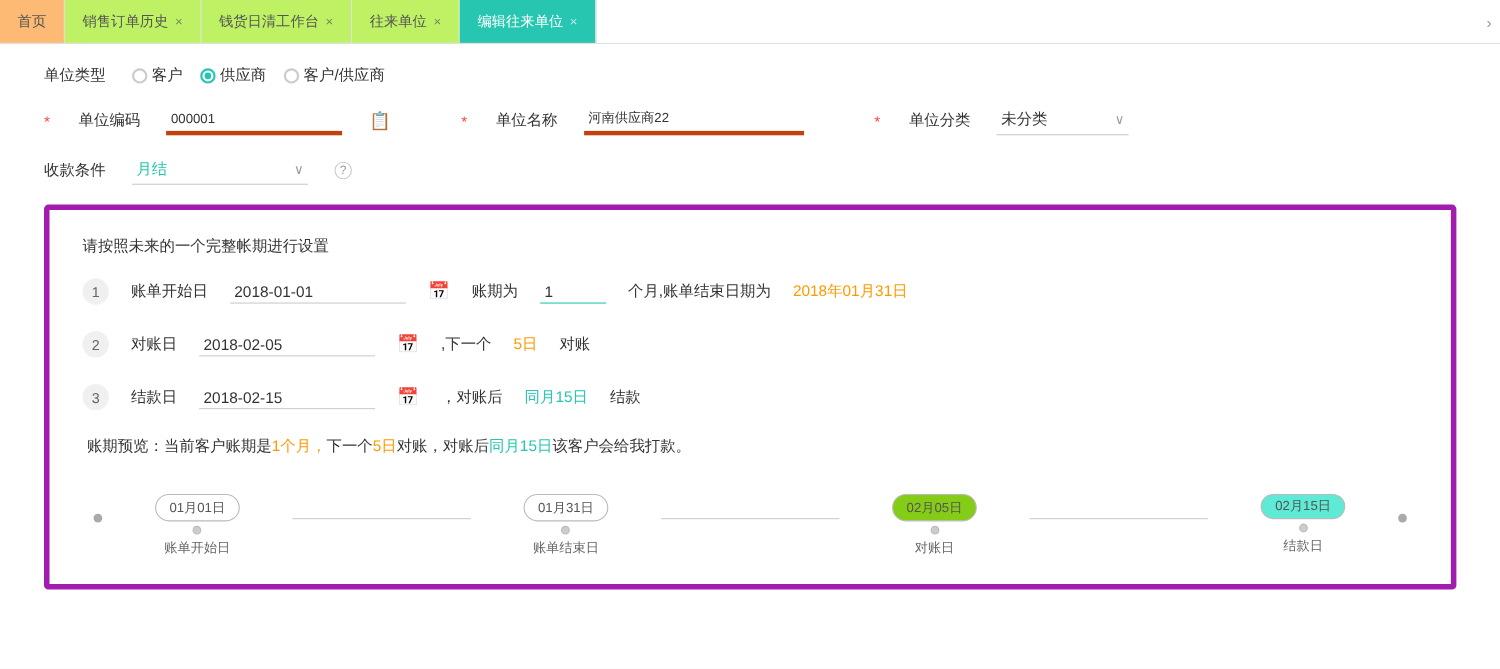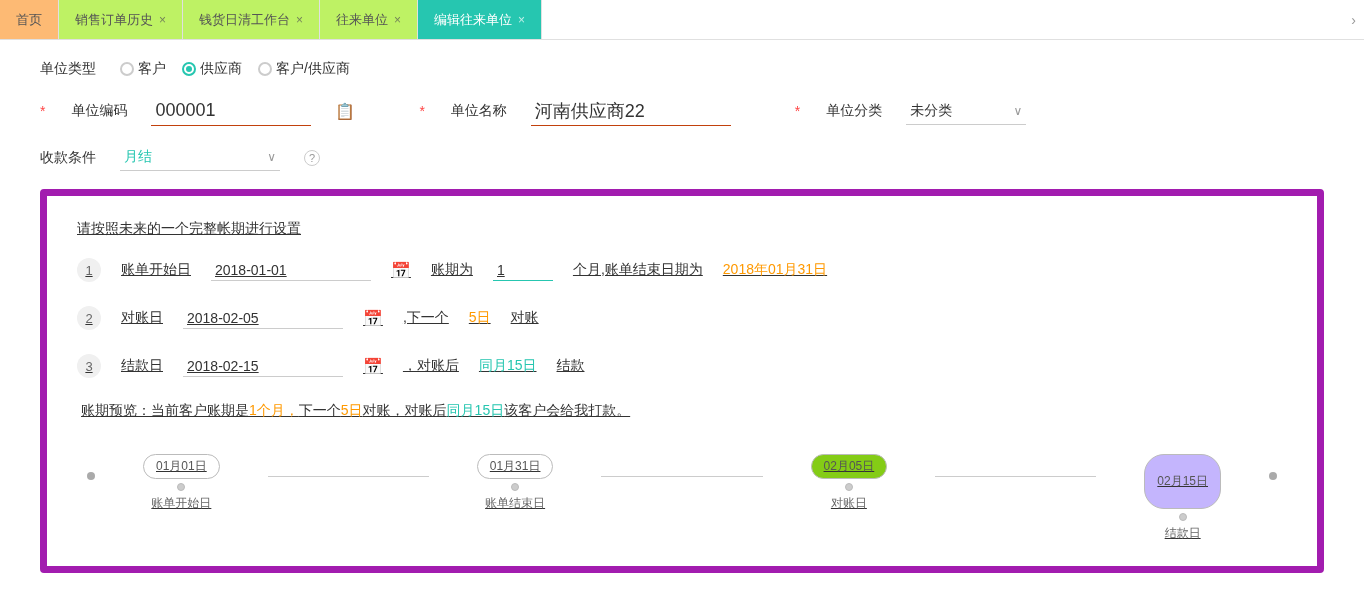--- a/index.html
+++ b/index.html
@@ -102,24 +102,24 @@
       content: '';
       width: 6px;
       height: 6px;
       border-radius: 50%;
       background: #26c6b0;
     }
 
     
     .input-field {
       border: none;
-      border-bottom: 1px solid #c2410c;
+      border-bottom: 4px solid #c2410c;
       outline: none;
       padding: 4px 4px;
-      font-size: 18px;
+      font-size: 12px;
       color: #333;
       background: transparent;
       width: 160px;
     }
     .input-field.wide {
       width: 200px;
     }
 
     
     .calendar-icon {
@@ -169,25 +169,24 @@
       color: #999;
       font-size: 11px;
       display: flex;
       align-items: center;
       justify-content: center;
       cursor: pointer;
     }
 
     
     .card-box {
-      border: 7px solid #a21caf;
+      border: 5px solid #a21caf;
       border-radius: 4px;
       padding: 24px 30px;
       margin-bottom: 32px;
-      text-decoration: underline;
     }
     .card-title {
       font-size: 14px;
       color: #333;
       margin-bottom: 20px;
     }
 
     
     .step-row {
       display: flex;
@@ -387,21 +386,21 @@
 
       <div style="display:flex;flex-direction:column;align-items:center;">
         <div style="border:1px solid #bbb;border-radius:20px;padding:3px 12px;font-size:12px;color:#555;background:#84cc16;white-space:nowrap;">02月05日</div>
         <div style="width:8px;height:8px;border-radius:50%;background:#ccc;border:1px solid #bbb;margin:4px 0;"></div>
         <div style="font-size:12px;color:#666;">对账日</div>
       </div>
 
       <div style="flex:1;height:1px;background:#ccc;margin-top:22px;"></div>
 
       <div style="display:flex;flex-direction:column;align-items:center;">
-        <div style="border:1px solid #bbb;border-radius:20px;padding:18px 12px;font-size:12px;color:#555;background:#c4b5fd;white-space:nowrap;">02月15日</div>
+        <div style="border:1px solid #bbb;border-radius:20px;padding:2px 12px;font-size:12px;color:#555;background:#5eead4;white-space:nowrap;">02月15日</div>
         <div style="width:8px;height:8px;border-radius:50%;background:#ccc;border:1px solid #bbb;margin:4px 0;"></div>
         <div style="font-size:12px;color:#666;">结款日</div>
       </div>
 
       <div style="display:flex;flex-direction:column;align-items:center;margin-top:18px;">
         <div style="width:8px;height:8px;border-radius:50%;background:#aaa;"></div>
       </div>
     </div>
 
   </div>

